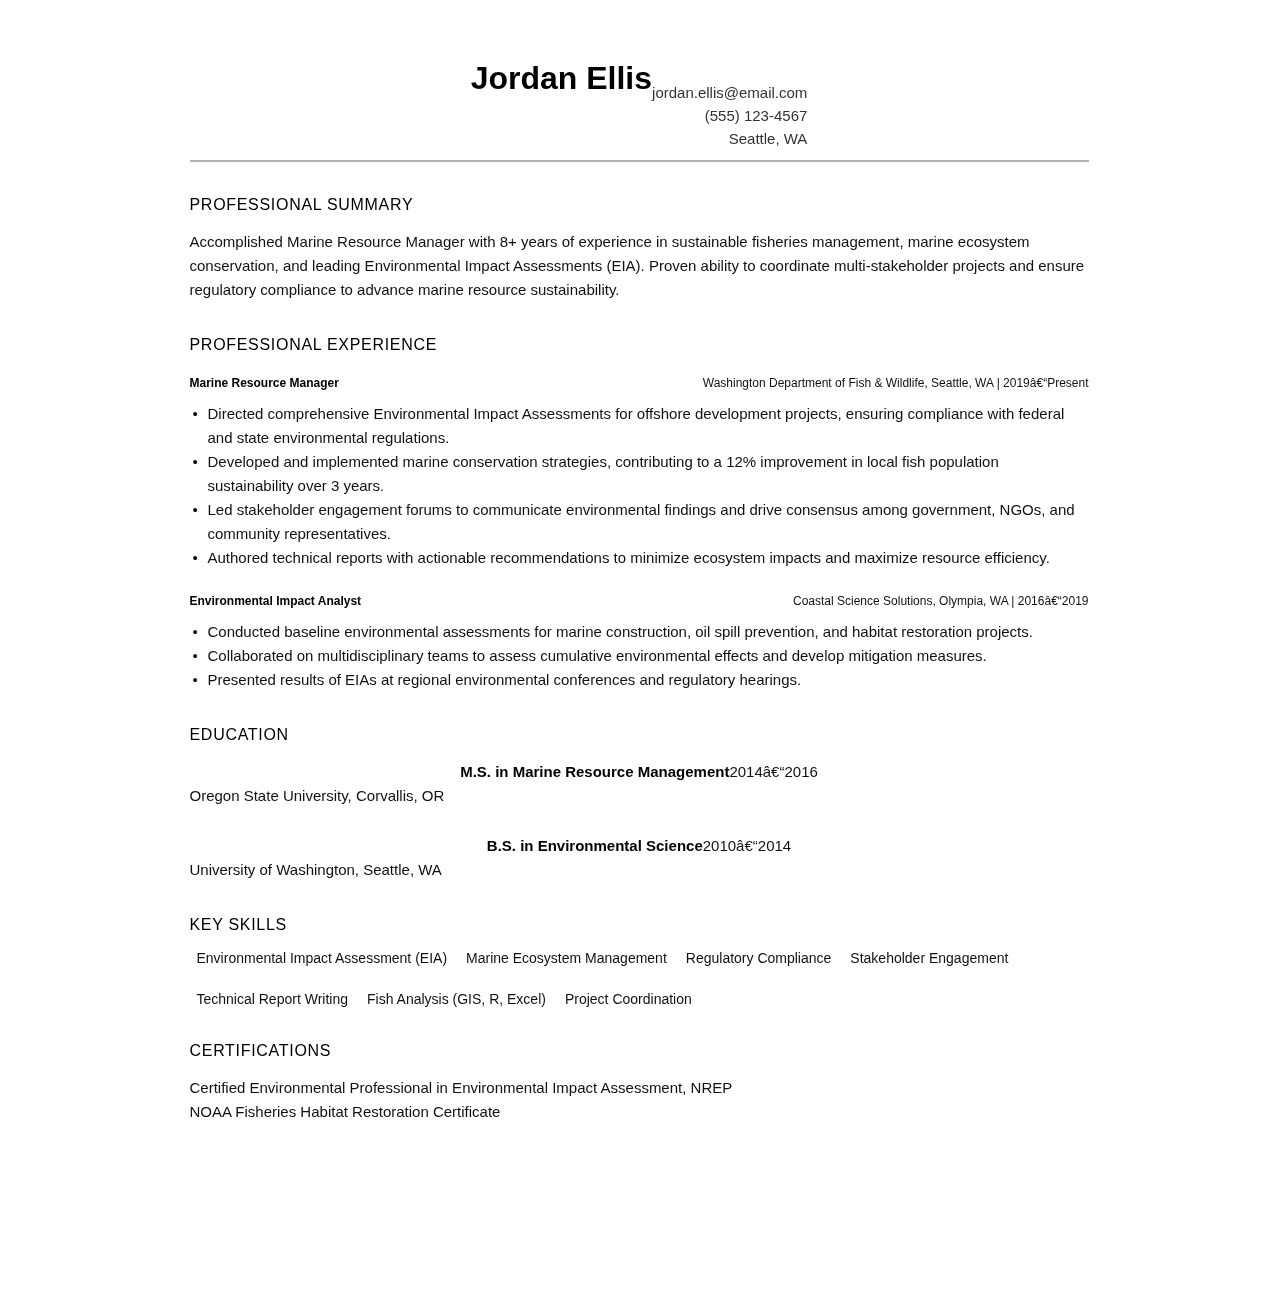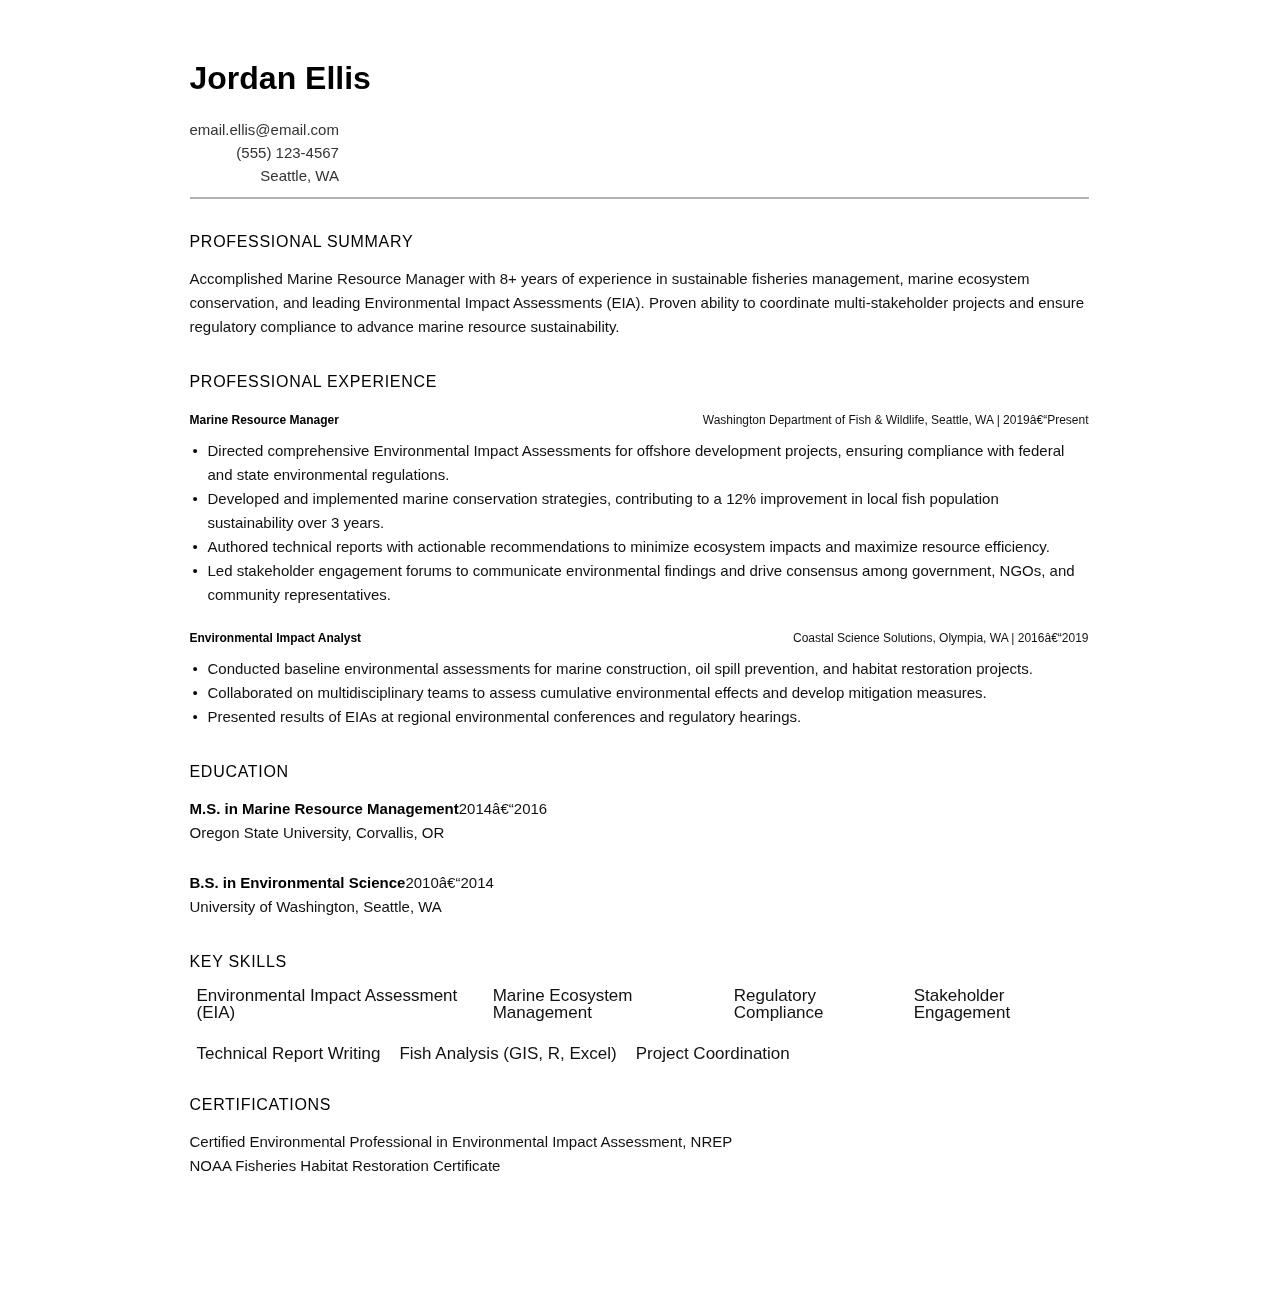--- a/index.html
+++ b/index.html
@@ -13,21 +13,20 @@
   .page {
     width: 899px;
     margin: 0 auto;
     padding-top: 60px;
   }
   
   .header {
     display: flex;
     justify-content: center;
     align-items: flex-start;
-    flex-direction: column;
   }
   .name {
     font-size: 32px;
     font-weight: bold;
     color: #000000;
     line-height: 1.15;
   }
   .contact {
     margin-top: 21px;
     text-align: right;
@@ -80,49 +79,49 @@
     content: "\2022";
     position: absolute;
     left: 3px;
     top: 0;
   }
   
   .edu-entry { margin-top: 16px; }
   .edu-entry + .edu-entry { margin-top: 26px; }
   .edu-row {
     display: flex;
-    justify-content: flex-start;
+    justify-content: center;
     align-items: baseline;
     font-size: 15px;
     line-height: 24px;
   }
   .edu-degree { font-weight: bold; color: #000000; }
   .edu-school { font-size: 15px; line-height: 24px; }
   
   .skills-rows { margin-top: 16px; }
   .skills-row {
     display: flex;
     column-gap: 19px;
-    font-size: 17px;
+    font-size: 14px;
     line-height: 17px;
     padding-left: 7px;
   }
   .skills-row + .skills-row { margin-top: 24px; }
   
   .cert-list { margin-top: 16px; font-size: 15px; line-height: 24px; }
 </style>
 </head>
 <body>
 
 <div class="page">
 
   <div class="header">
     <div class="name">Jordan Ellis</div>
     <div class="contact">
-      <div>email.ellis@email.com</div>
+      <div>jordan.ellis@email.com</div>
       <div>(555) 123-4567</div>
       <div>Seattle, WA</div>
     </div>
   </div>
   <hr class="divider">
 
   <div class="section">
     <div class="section-heading">PROFESSIONAL SUMMARY</div>
     <p class="body-text">Accomplished Marine Resource Manager with 8+ years of experience in sustainable fisheries management, marine ecosystem conservation, and leading Environmental Impact Assessments (EIA). Proven ability to coordinate multi-stakeholder projects and ensure regulatory compliance to advance marine resource sustainability.</p>
   </div>
@@ -131,22 +130,22 @@
     <div class="section-heading">PROFESSIONAL EXPERIENCE</div>
 
     <div class="job">
       <div class="job-header">
         <span class="job-title">Marine Resource Manager</span>
         <span class="job-meta">Washington Department of Fish &amp; Wildlife, Seattle, WA | 2019â€“Present</span>
       </div>
       <ul class="bullets">
         <li>Directed comprehensive Environmental Impact Assessments for offshore development projects, ensuring compliance with federal and state environmental regulations.</li>
         <li>Developed and implemented marine conservation strategies, contributing to a 12% improvement in local fish population sustainability over 3 years.</li>
+        <li>Led stakeholder engagement forums to communicate environmental findings and drive consensus among government, NGOs, and community representatives.</li>
         <li>Authored technical reports with actionable recommendations to minimize ecosystem impacts and maximize resource efficiency.</li>
-        <li>Led stakeholder engagement forums to communicate environmental findings and drive consensus among government, NGOs, and community representatives.</li>
       </ul>
     </div>
 
     <div class="job">
       <div class="job-header">
         <span class="job-title">Environmental Impact Analyst</span>
         <span class="job-meta">Coastal Science Solutions, Olympia, WA | 2016â€“2019</span>
       </div>
       <ul class="bullets">
         <li>Conducted baseline environmental assessments for marine construction, oil spill prevention, and habitat restoration projects.</li>

